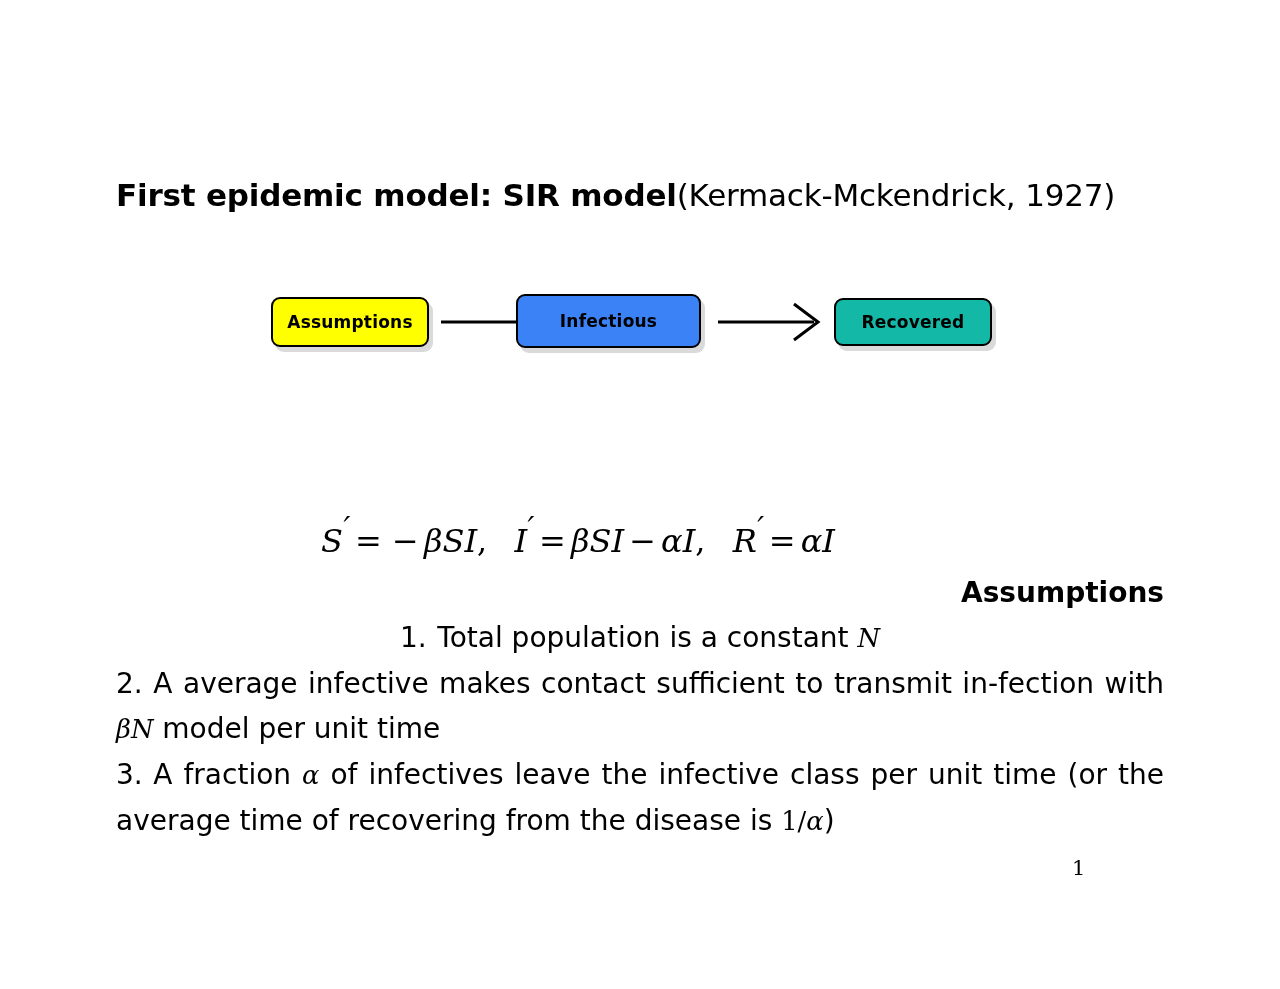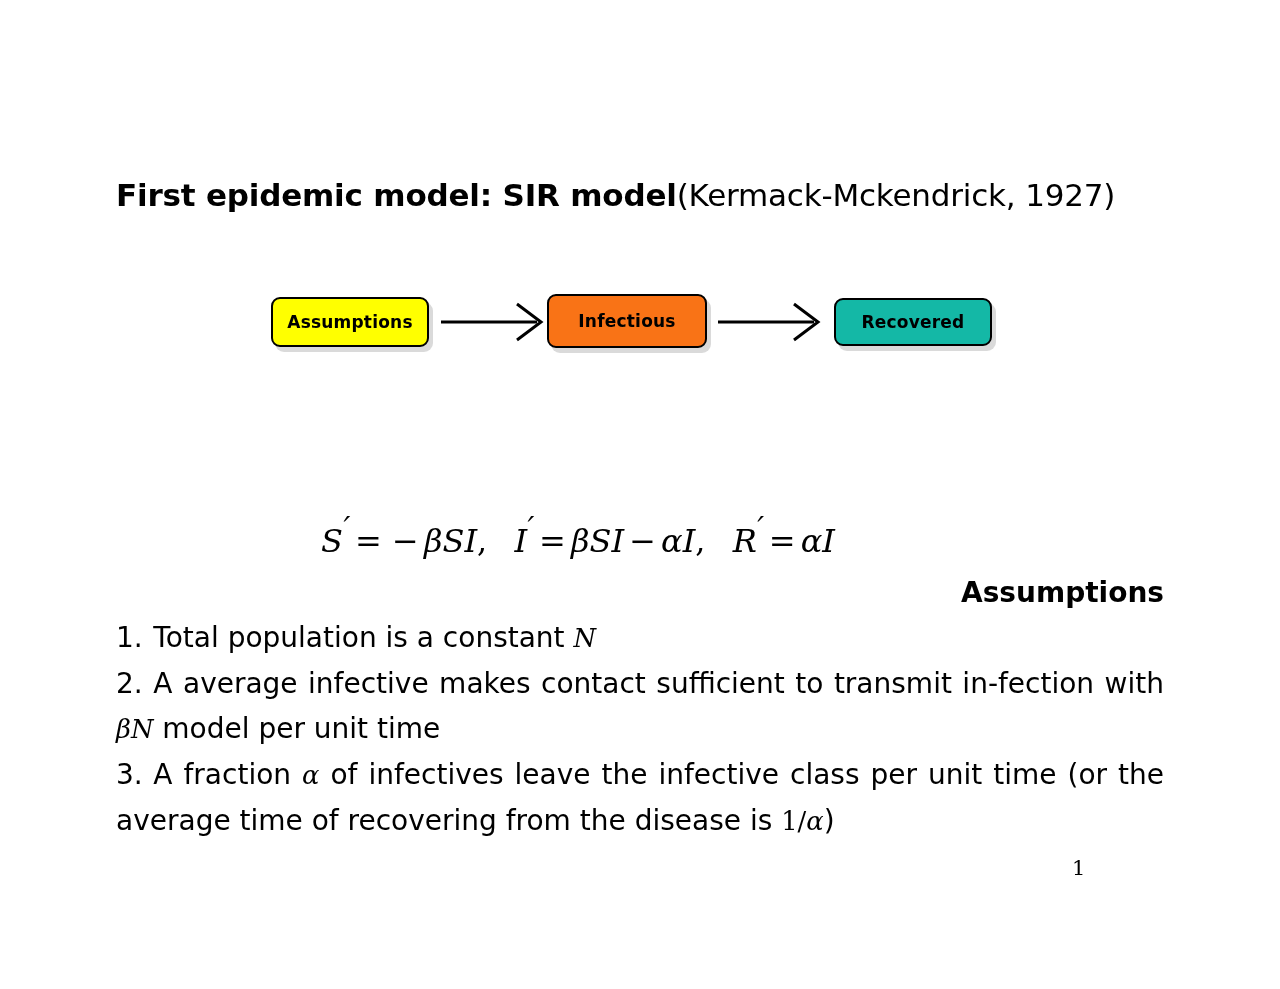--- a/index.html
+++ b/index.html
@@ -66,25 +66,25 @@
     white-space: nowrap;
   }
   #node-susceptible {
     left: 271px;
     top: 17px;
     width: 158px;
     height: 50px;
     background: #FFFF00;
   }
   #node-infectious {
-    left: 547px;
+    left: 516px;
     top: 14px;
-    width: 160px;
+    width: 185px;
     height: 54px;
-    background: #f97316;
+    background: #3b82f6;
   }
   #node-recovered {
     left: 834px;
     top: 18px;
     width: 158px;
     height: 48px;
     background: #14b8a6;
   }
 
   .arrow-svg {
@@ -146,21 +146,21 @@
   }
   .para {
     font-size: 28px;
     line-height: 45px;
     text-align: justify;
     text-justify: inter-word;
     margin: 0;
     hyphens: manual;
   }
   .para.nojustify {
-    text-align: left;
+    text-align: center;
   }
   .num {
     margin-right: 0.38em;
   }
   .mathsm {
     font-family: "DejaVu Serif", serif;
     font-style: italic;
     font-size: 0.92em;
   }
   .mathup {

